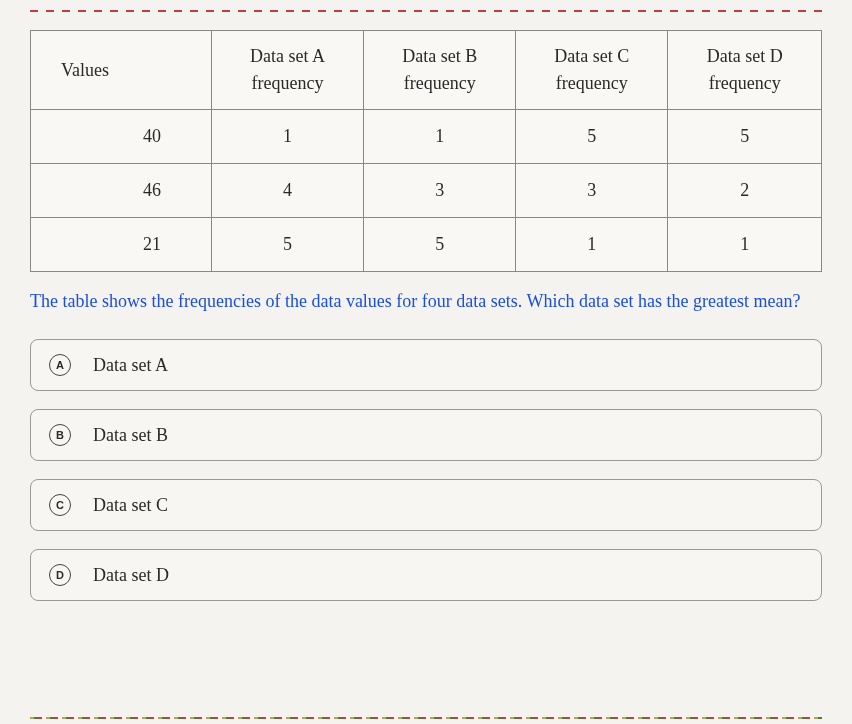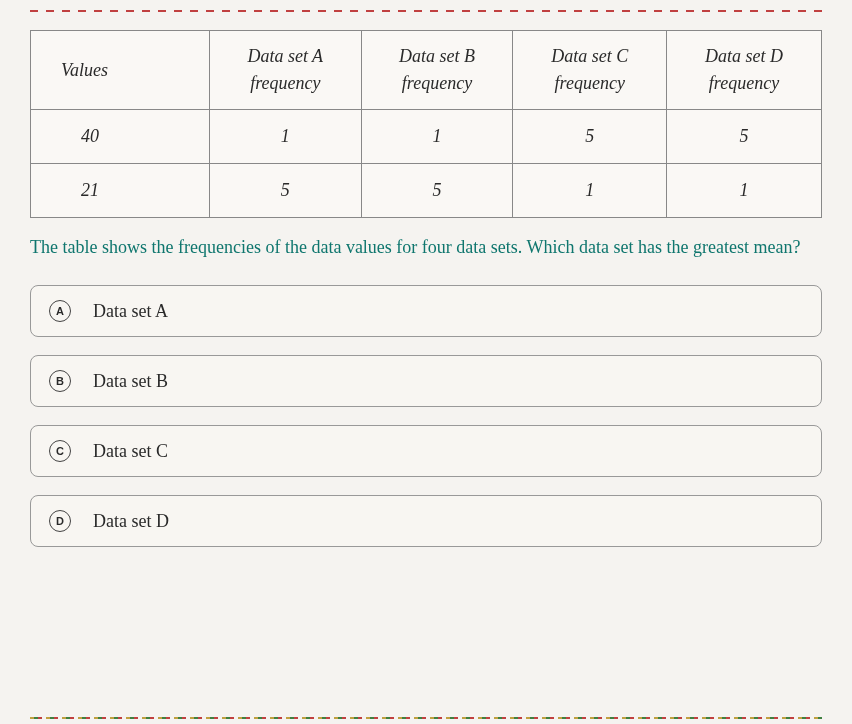--- a/index.html
+++ b/index.html
@@ -30,48 +30,47 @@
       left: 30px;
       right: 30px;
       height: 2px;
       background: repeating-linear-gradient(90deg, #c0a040 0, #c0a040 4px, #408040 4px, #408040 8px, #c04040 8px, #c04040 12px, transparent 12px, transparent 16px);
     }
     table {
       width: 100%;
       border-collapse: collapse;
       margin-top: 0px;
       background: #faf8f5;
-      font-style: italic;
     }
     th, td {
       border: 1px solid #888;
       padding: 16px 12px;
       text-align: center;
       font-size: 18px;
       font-weight: normal;
     }
     th {
       font-weight: normal;
       padding: 12px 12px;
       line-height: 1.5;
     }
     th:first-child {
       text-align: left;
       padding-left: 30px;
     }
     td:first-child {
-      text-align: left;
+      text-align: right;
       padding-left: 50px;
       padding-right: 50px;
     }
     .question {
       margin-top: 16px;
       font-size: 18px;
       line-height: 1.5;
-      color: #0f766e;
+      color: #1d4ed8;
     }
     .options {
       margin-top: 24px;
     }
     .option {
       border: 1px solid #999;
       border-radius: 8px;
       padding: 14px 18px;
       margin-bottom: 18px;
       display: flex;
@@ -115,20 +114,27 @@
   </thead>
   <tbody>
     <tr>
       <td>40</td>
       <td>1</td>
       <td>1</td>
       <td>5</td>
       <td>5</td>
     </tr>
     <tr>
+      <td>46</td>
+      <td>4</td>
+      <td>3</td>
+      <td>3</td>
+      <td>2</td>
+    </tr>
+    <tr>
       <td>21</td>
       <td>5</td>
       <td>5</td>
       <td>1</td>
       <td>1</td>
     </tr>
   </tbody>
 </table>
 
 <p class="question">The table shows the frequencies of the data values for four data sets. Which data set has the greatest mean?</p>

